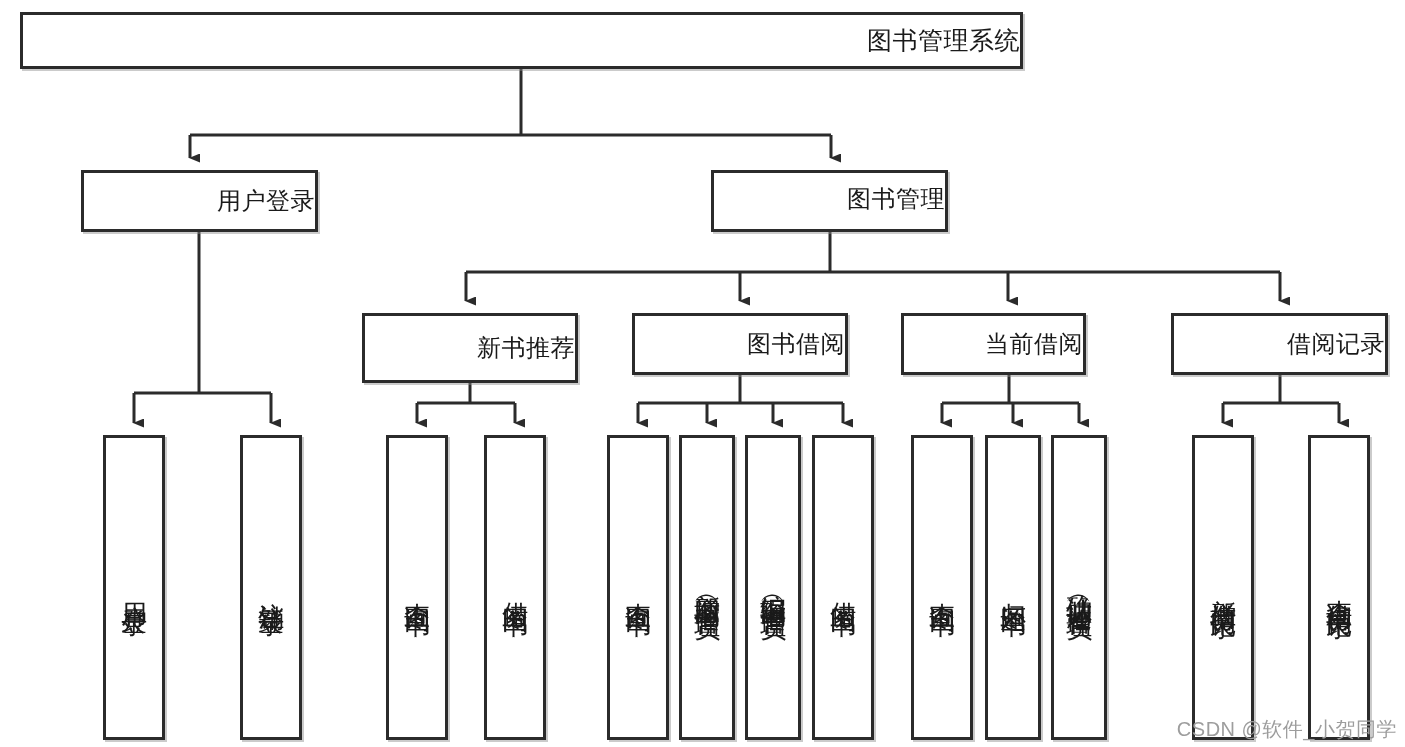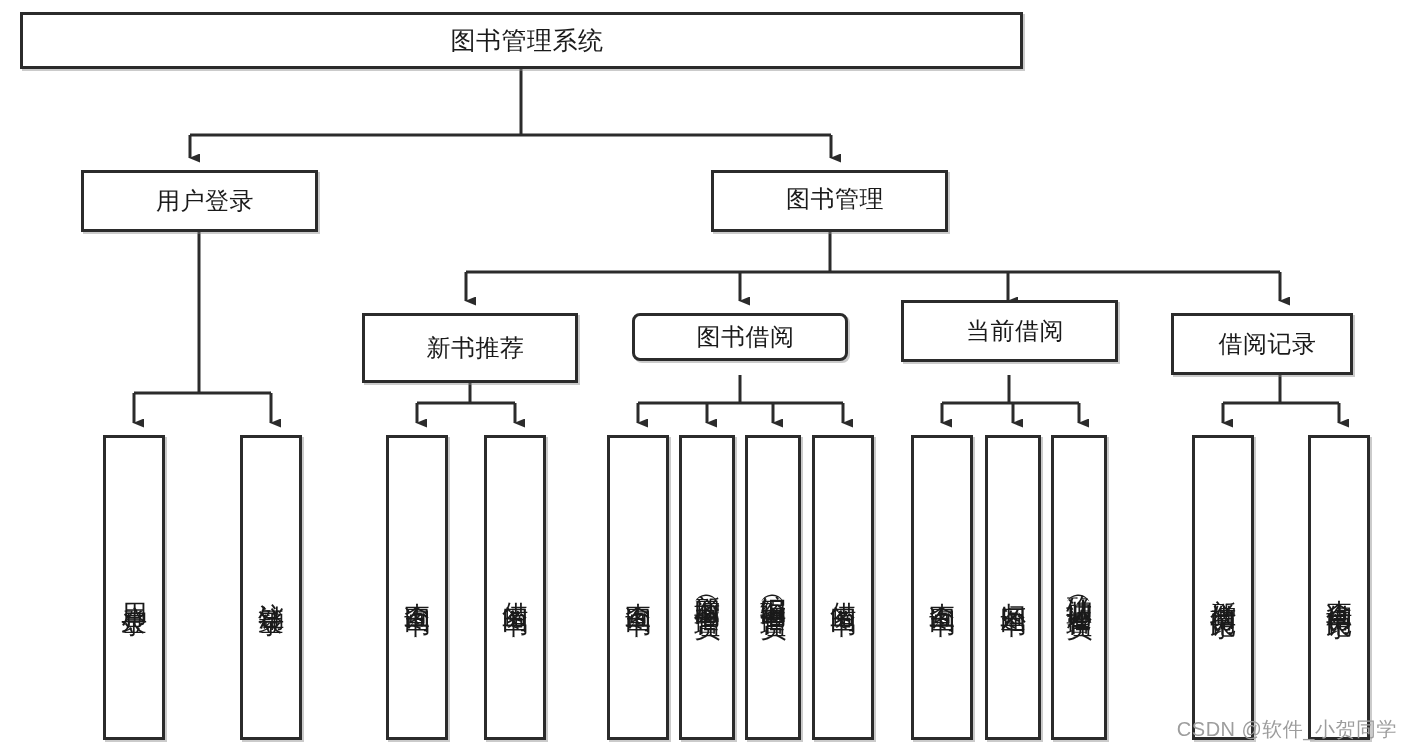--- a/index.html
+++ b/index.html
@@ -26,21 +26,21 @@
     height: 747px;
     pointer-events: none;
   }
   .node {
     position: absolute;
     box-sizing: border-box;
     background: #ffffff;
     border: 3px solid #2b2b2b;
     display: flex;
     align-items: center;
-    justify-content: center;
+    justify-content: flex-end;
     color: #1a1a1a;
     box-shadow: 2px 2px 0 rgba(140,140,140,0.45);
     padding-left: 11px;
   }
   .node-label {
     display: block;
     text-align: center;
     letter-spacing: 0.5px;
     line-height: 1.15;
     white-space: nowrap;
@@ -151,27 +151,27 @@
   <div class="node level2" id="node-l2-0" style="left: 81px; top: 170px; width: 237px; height: 62px;">
     <span class="node-label">用户登录</span>
   </div>
   <div class="node level2" id="node-l2-1" style="left: 711px; top: 170px; width: 237px; height: 62px; font-family: Liberation Mono, monospace;">
     <span class="node-label">图书管理</span>
   </div>
 
   <div class="node level3" id="node-l3-0" style="left: 362px; top: 313px; width: 216px; height: 70px;">
     <span class="node-label">新书推荐</span>
   </div>
-  <div class="node level3" id="node-l3-1" style="left: 632px; top: 313px; width: 216px; height: 48px; border-radius: 8px;">
+  <div class="node level3" id="node-l3-1" style="left: 632px; top: 313px; width: 216px; height: 62px;">
     <span class="node-label">图书借阅</span>
   </div>
-  <div class="node level3" id="node-l3-2" style="left: 901px; top: 300px; width: 217px; height: 62px;">
+  <div class="node level3" id="node-l3-2" style="left: 901px; top: 313px; width: 185px; height: 62px;">
     <span class="node-label">当前借阅</span>
   </div>
-  <div class="node level3" id="node-l3-3" style="left: 1171px; top: 313px; width: 182px; height: 62px;">
+  <div class="node level3" id="node-l3-3" style="left: 1171px; top: 313px; width: 217px; height: 62px;">
     <span class="node-label">借阅记录</span>
   </div>
 
   <div class="node leaf" id="node-l4-0" style="left: 103px; top: 435px; width: 62px; height: 305px;">
     <span class="node-label">用户登录</span>
   </div>
   <div class="node leaf" id="node-l4-1" style="left: 240px; top: 435px; width: 62px; height: 305px;">
     <span class="node-label">注销登录</span>
   </div>
   <div class="node leaf" id="node-l4-2" style="left: 386px; top: 435px; width: 62px; height: 305px;">

